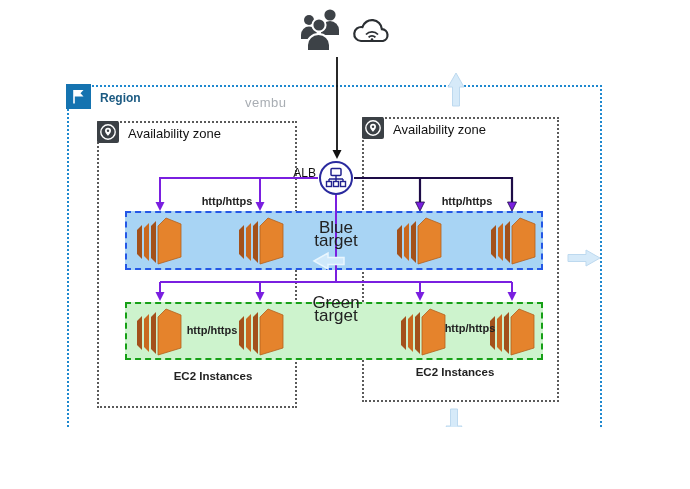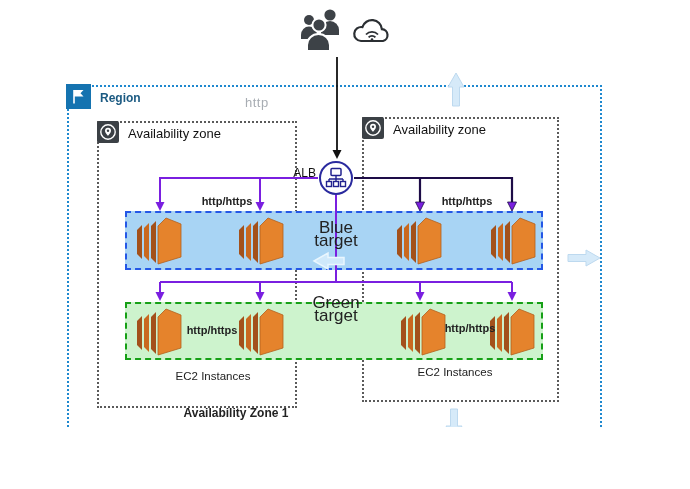--- a/index.html
+++ b/index.html
@@ -25,21 +25,21 @@
   .green-band{left:125px;top:302px;width:418px;height:58px;background:#cdf3cd;border:2px dashed #16a016;}
   .ec2{width:46px;height:50px;}
   .alb-circle{
     left:319px;top:161px;width:34px;height:34px;border-radius:50%;
     border:2.5px solid #2a2a9e;background:#fff;box-sizing:border-box;
     display:flex;align-items:center;justify-content:center;
   }
   .alb-label{left:290px;top:166px;width:26px;text-align:right;font-size:12px;font-weight:normal;color:#111;}
   .http{font-size:11px;font-weight:bold;color:#222;width:64px;text-align:center;margin-top:40px;}
   .target-label{width:52px;text-align:center;font-size:17px;line-height:12.5px;color:#222;white-space:pre-line;}
-  .ec2-label{width:124px;text-align:center;font-size:11.5px;font-weight:normal;color:#222;}
+  .ec2-label{width:124px;text-align:center;font-size:11.5px;font-weight:bold;color:#222;}
   .zone-name{width:164px;text-align:center;font-size:12px;font-weight:bold;color:#222;}
   svg.overlay{left:0;top:0;pointer-events:none;}
 </style>
 </head>
 <body>
 
 <div class="canvas">
 
   <div class="abs region-box"></div>
   <div class="abs az-box az1"></div>
@@ -88,21 +88,21 @@
     <path d="M17.6,24.3 a4.6,4.6 0 0 1 6.8,0" fill="none" stroke="#2b2f33" stroke-width="1.8"></path>
     <circle cx="21" cy="26.6" r="1.3" fill="#2b2f33"></circle>
   </svg>
 
   <svg class="abs region-flag" width="25" height="25" viewBox="0 0 25 25">
     <rect x="0" y="0" width="25" height="25" fill="#1573b0"></rect>
     <path d="M8,6 h9.5 l-3,3.2 3,3.2 H8 Z" fill="#fff"></path>
     <rect x="7.2" y="6" width="1.6" height="13.5" fill="#fff"></rect>
   </svg>
   <div class="abs region-label">Region</div>
-  <div class="abs watermark">http</div>
+  <div class="abs watermark">vembu</div>
 
   <svg class="abs az-icon" style="left:97px;top:121px" width="22" height="22" viewBox="0 0 22 22">
     <rect x="0" y="0" width="22" height="22" rx="2" fill="#3b4045"></rect>
     <circle cx="11" cy="11" r="7.2" fill="none" stroke="#fff" stroke-width="1.4"></circle>
     <path d="M11,6.8 a3,3 0 0 1 3,3 c0,2.2 -3,5 -3,5 s-3,-2.8 -3,-5 a3,3 0 0 1 3,-3 z" fill="#fff"></path>
     <circle cx="11" cy="9.8" r="1.2" fill="#3b4045"></circle>
   </svg>
   <div class="abs az-header" style="left:128px;top:126px">Availability zone</div>
   <svg class="abs az-icon" style="left:362px;top:117px" width="22" height="22" viewBox="0 0 22 22">
     <rect x="0" y="0" width="22" height="22" rx="2" fill="#3b4045"></rect>
@@ -178,15 +178,14 @@
   <div class="abs http" style="left:180px;top:284px">http/https</div>
   <div class="abs http" style="left:438px;top:282px">http/https</div>
 
   <div class="abs target-label" style="left:310px;top:222px">Blue
 target</div>
   <div class="abs target-label" style="left:310px;top:297px">Green
 target</div>
 
   <div class="abs ec2-label" style="left:151px;top:370px">EC2 Instances</div>
   <div class="abs ec2-label" style="left:393px;top:366px">EC2 Instances</div>
-  <div class="abs zone-name" style="left:154px;top:406px">Availability Zone 1</div>
 
 </div>
 
 </body></html>

